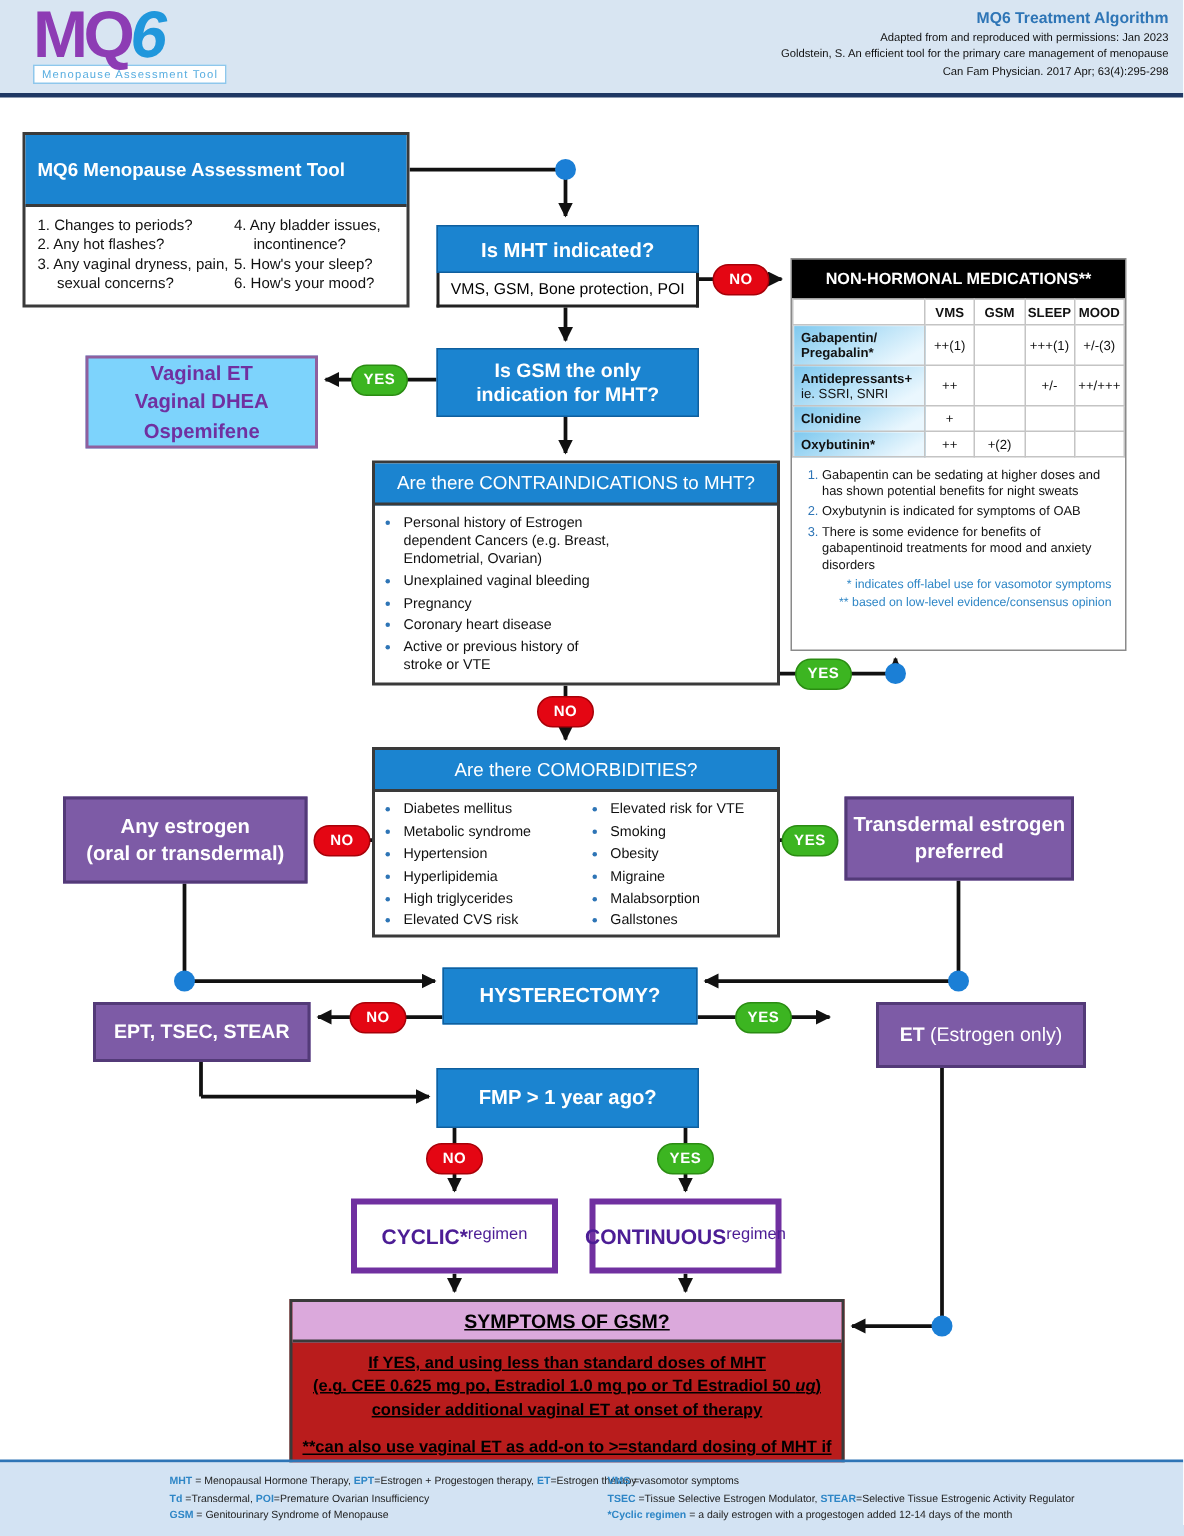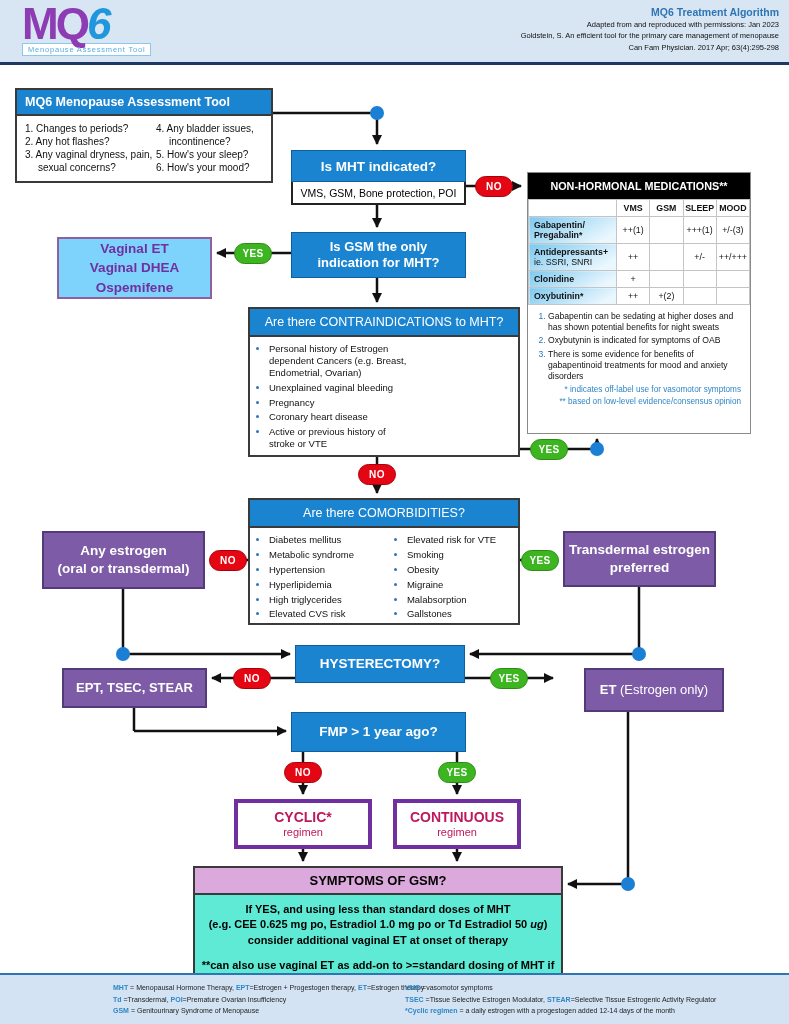--- a/index.html
+++ b/index.html
@@ -23,34 +23,34 @@
   .abs{position:absolute;z-index:2;box-sizing:border-box;}
   .bluebox{background:#1b84d0;border:1px solid #0f5f9e;color:#fff;font-weight:700;
            display:flex;flex-direction:column;align-items:center;justify-content:center;
            text-align:center;line-height:1.25;}
   .purple{background:#7d5ba6;border:2px solid #533a78;color:#fff;font-weight:700;
           display:flex;flex-direction:column;align-items:center;justify-content:center;
           text-align:center;line-height:1.3;}
   .plum{background:#7dd3fc;border:2px solid #8f5f9e;color:#7030a0;font-weight:700;
         display:flex;flex-direction:column;align-items:center;justify-content:center;
         text-align:center;line-height:1.45;}
-  .outline-purple{background:#fff;border:4px solid #7030a0;color:#be185d;
-        display:flex;flex-direction:column;align-items:center;justify-content:center;
+  .outline-purple{background:#fff;border:4px solid #7030a0;color:#4c1d95;
+        display:flex;flex-direction:row;align-items:center;justify-content:center;
         text-align:center;line-height:1.2;}
   .panel{background:#fff;border:2px solid #3a3a3a;}
   .panel-title{background:#1b84d0;color:#fff;font-weight:400;text-align:center;
                font-size:12.5px;padding:6px 2px;border-bottom:2px solid #3a3a3a;}
   .panel-cols{display:flex;padding:6px 6px 4px 4px;}
   .panel-cols ul{margin:0;padding-left:15px;}
   .panel-cols li{font-size:9.5px;color:#111;margin-bottom:3px;line-height:1.25;}
   .panel-cols li::marker{color:#2e75b6;}
   
   .assess{left:15px;top:88px;width:258px;border:2px solid #3a3a3a;background:#fff;}
   .assess-title{background:#1b84d0;color:#fff;font-weight:700;font-size:12.5px;
-                padding:5px 8px;border-bottom:2px solid #3a3a3a;}
+                padding:16px 8px;border-bottom:2px solid #3a3a3a;}
   .assess-cols{display:flex;padding:6px 4px 7px 8px;}
   .assess-cols ul{margin:0;padding:0;list-style:none;}
   .assess-cols li{font-size:10px;color:#111;line-height:1.3;padding-left:13px;text-indent:-13px;}
   .q1{width:132px;} .q2{width:112px;}
   
   .d-head{background:#1b84d0;border:1px solid #0f5f9e;color:#fff;font-weight:700;font-size:13.5px;
           display:flex;align-items:center;justify-content:center;height:30px;}
   .d-sub{background:#fff;border:2px solid #222;border-top:none;color:#000;font-size:10.5px;
          display:flex;align-items:center;justify-content:center;height:21px;}
   
@@ -67,21 +67,21 @@
   .nh-notes li{font-size:8.6px;color:#111;margin-bottom:2px;line-height:1.3;}
   .nh-notes li::marker{color:#2e75b6;}
   .nh-foot{font-size:8.2px;color:#2e86c6;text-align:right;line-height:1.5;margin-top:2px;padding-right:2px;}
   
   .badge{position:absolute;width:38px;height:21px;border-radius:11px;color:#fff;font-weight:700;
          font-size:10px;display:flex;align-items:center;justify-content:center;z-index:3;
          letter-spacing:.4px;box-sizing:border-box;}
   .badge.no{background:#e40613;border:1px solid #a80008;}
   .badge.yes{background:#3cb521;border:1px solid #2a8c12;}
   
-  .gsm{left:193px;top:866px;width:370px;border:2px solid #3a3a3a;background:#5eead4;}
+  .gsm{left:193px;top:866px;width:370px;border:2px solid #3a3a3a;background:#b91c1c;text-decoration:underline;}
   .gsm-title{background:#dba9dc;color:#000;font-weight:700;font-size:13px;text-align:center;
              padding:5px 0;border-bottom:2px solid #3a3a3a;}
   .gsm-body{padding:7px 6px 8px 6px;text-align:center;font-size:11px;font-weight:700;
             color:#000;line-height:1.4;}
   .gsm-body .gap{height:10px;}
   .ital{font-style:italic;}
   
   .footer-line{position:absolute;left:0;top:973px;width:789px;height:2px;background:#2e75b6;z-index:2;}
   .footer{position:absolute;left:0;top:975px;width:789px;height:49px;background:#d3e3f3;z-index:2;}
   .footer-cols{display:flex;padding-top:7px;}

